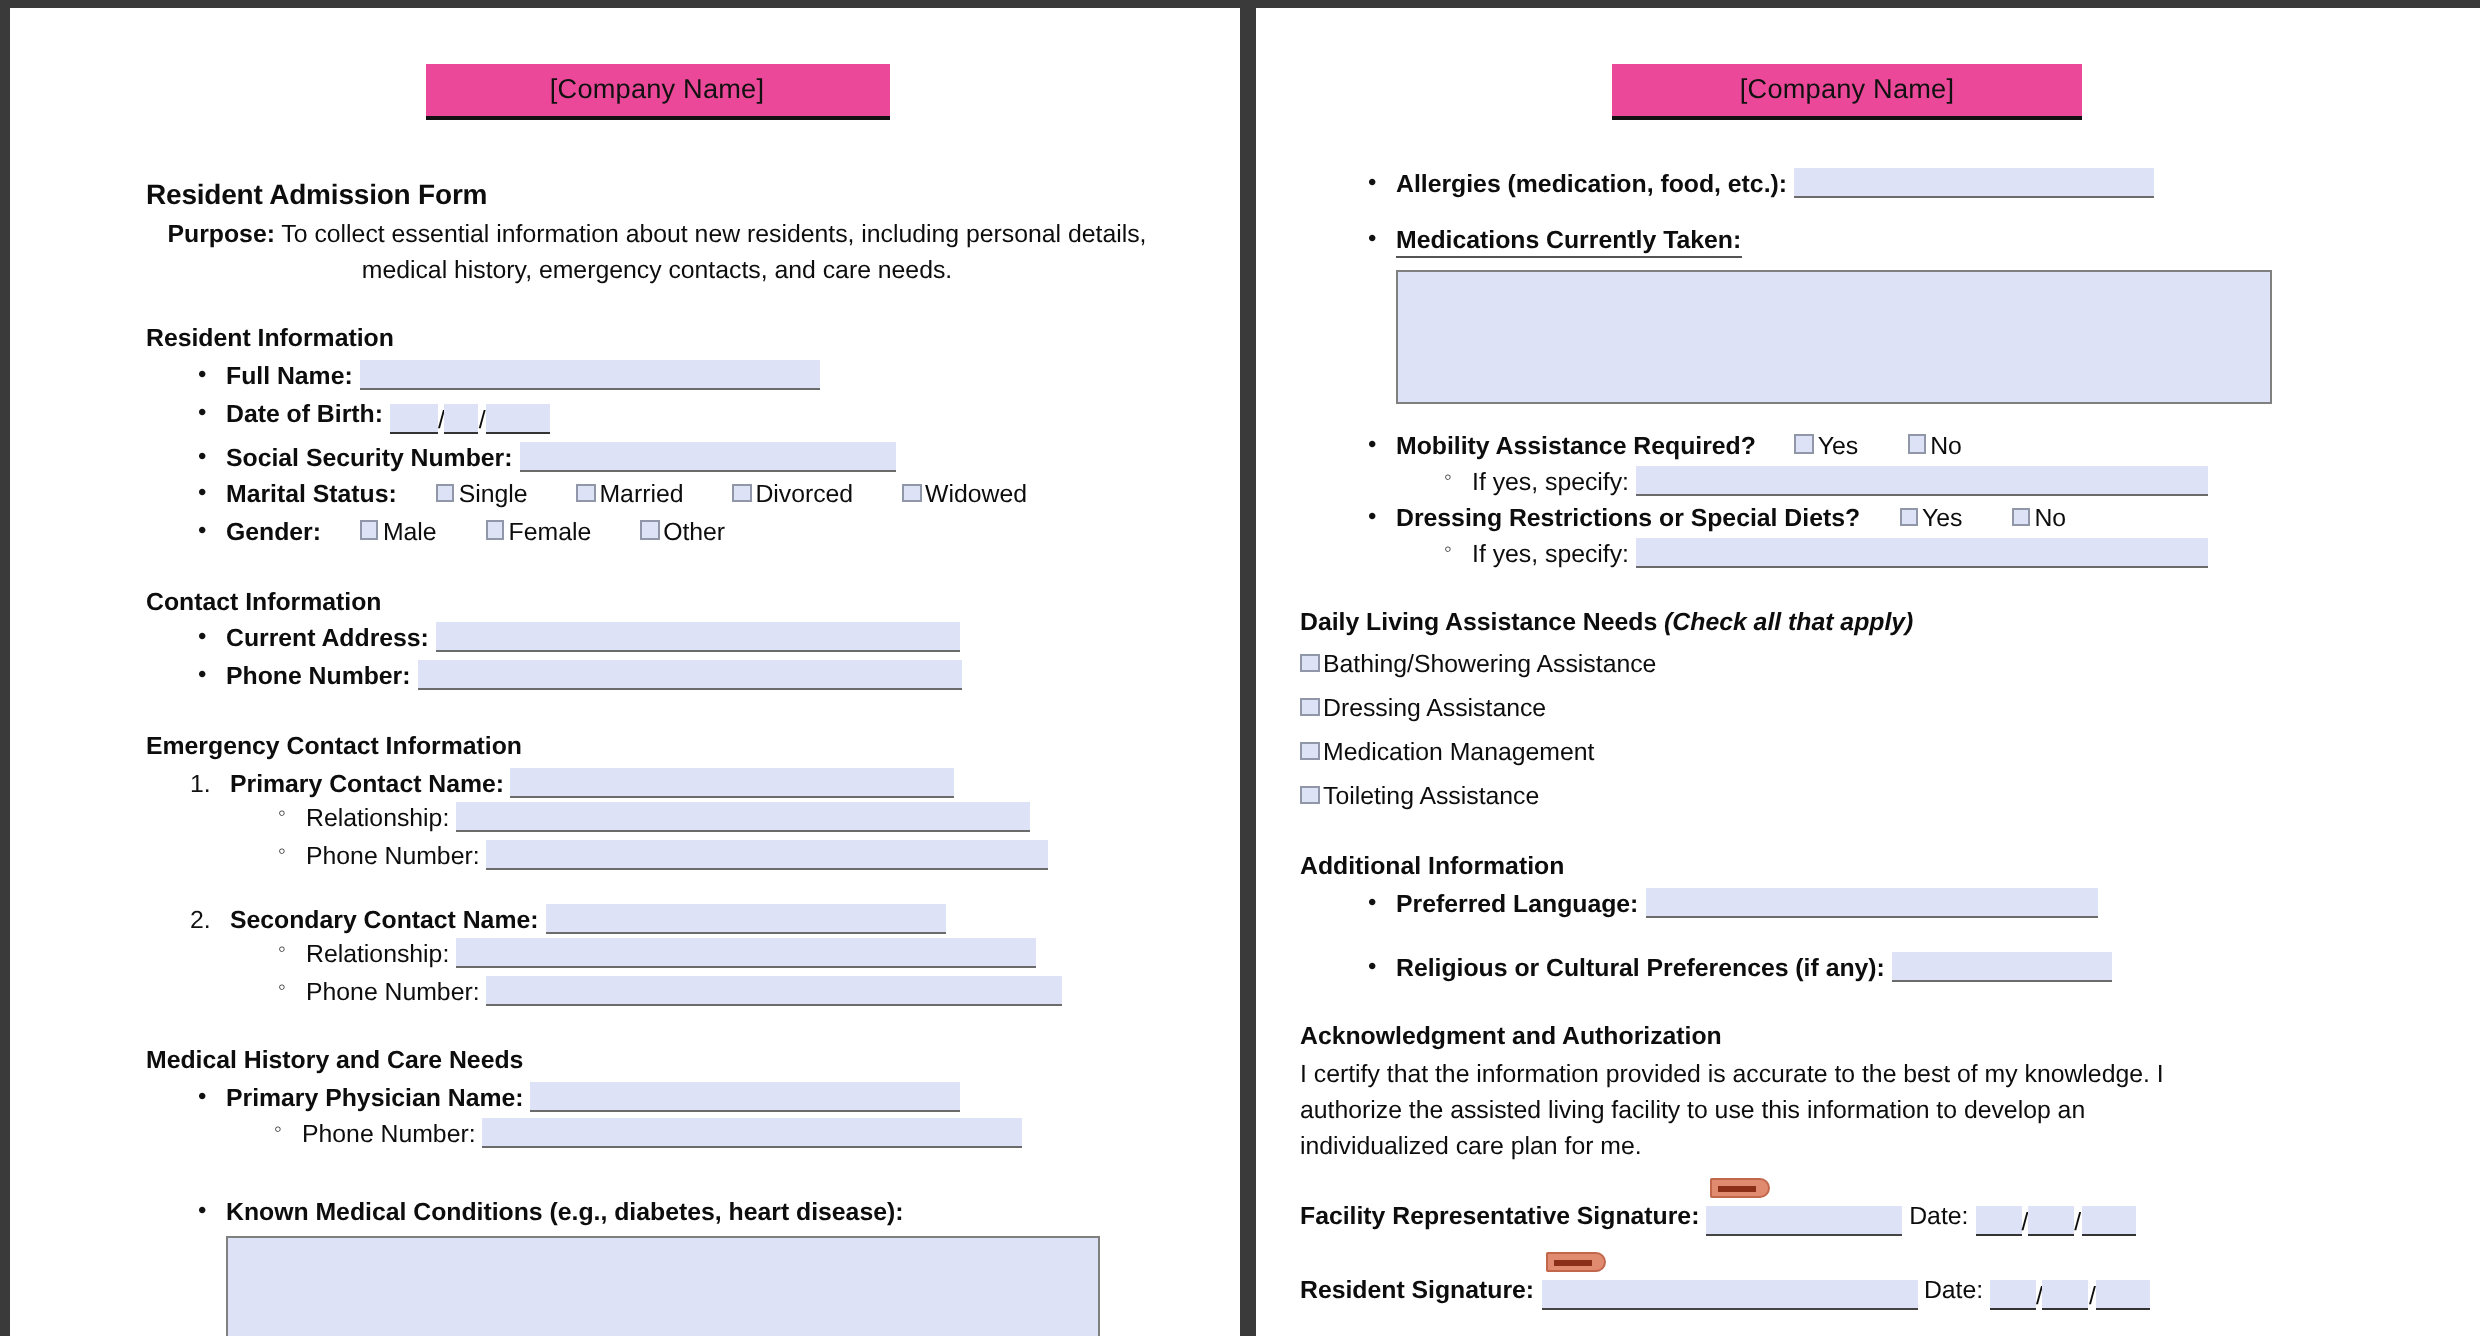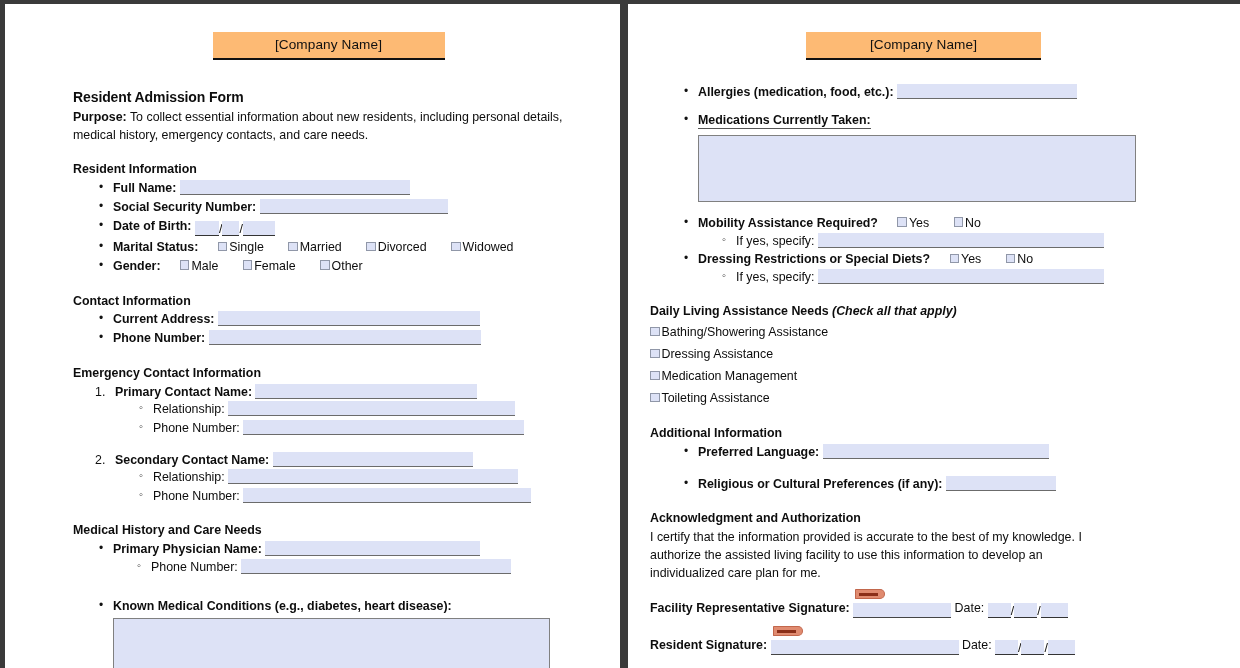--- a/index.html
+++ b/index.html
@@ -29,41 +29,41 @@
   .page-inner {
     padding: 14px 36px 0 68px;
     font-size: 12.4px;
     color: #0d0d0d;
     line-height: 1.45;
   }
   .page.right .page-inner { padding: 14px 46px 0 22px; }
 
   
   .company-header {
-    background: #fdba74;
+    background: #ec4899;
     border-bottom: 2.4px solid #111;
     text-align: center;
     font-size: 13.6px;
     color: #111;
     padding: 3px 0 3px;
     margin: 14px auto 0;
     width: 232px;
     letter-spacing: .1px;
   }
   .page.right .company-header { width: 235px; margin-top: 14px; }
 
   
   h1.form-title {
     font-size: 14px;
     font-weight: bold;
     margin: 27px 0 1px 0;
     color: #0d0d0d;
     letter-spacing: -.1px;
   }
-  .purpose { margin: 0 0 0 0; font-size: 12.4px; line-height: 1.47; }
+  .purpose { margin: 0 0 0 0; font-size: 12.4px; line-height: 1.47; text-align: center; }
   .purpose b { font-weight: bold; }
 
   .section-head {
     font-weight: bold;
     font-size: 12.4px;
     margin: 17px 0 1px 0;
   }
   .section-head .ital { font-style: italic; }
 
   
@@ -176,28 +176,28 @@
         <b>Purpose:</b><span> To collect essential information about new residents, including personal details, medical history, emergency contacts, and care needs.</span>
       </div>
 
       <div class="section-head">Resident Information</div>
       <ul class="blist">
         <li>
           <span class="lbl-b">Full Name:</span>
           <span class="blank" style="width:230px"></span>
         </li>
         <li>
-          <span class="lbl-b">Social Security Number:</span>
-          <span class="blank" style="width:188px"></span>
-        </li>
-        <li>
           <span class="lbl-b">Date of Birth:</span>
           <span class="datefield">
             <span class="seg" style="width:24px"></span><span class="sl">/</span><span class="seg" style="width:17px"></span><span class="sl">/</span><span class="seg" style="width:32px"></span>
           </span>
+        </li>
+        <li>
+          <span class="lbl-b">Social Security Number:</span>
+          <span class="blank" style="width:188px"></span>
         </li>
         <li class="cbx-row">
           <span class="lbl-b">Marital Status:</span>
           <span class="opt"><span class="cbx"></span><span>Single</span></span>
           <span class="opt"><span class="cbx"></span><span>Married</span></span>
           <span class="opt"><span class="cbx"></span><span>Divorced</span></span>
           <span class="opt"><span class="cbx"></span><span>Widowed</span></span>
         </li>
         <li class="cbx-row">
           <span class="lbl-b">Gender:</span>

